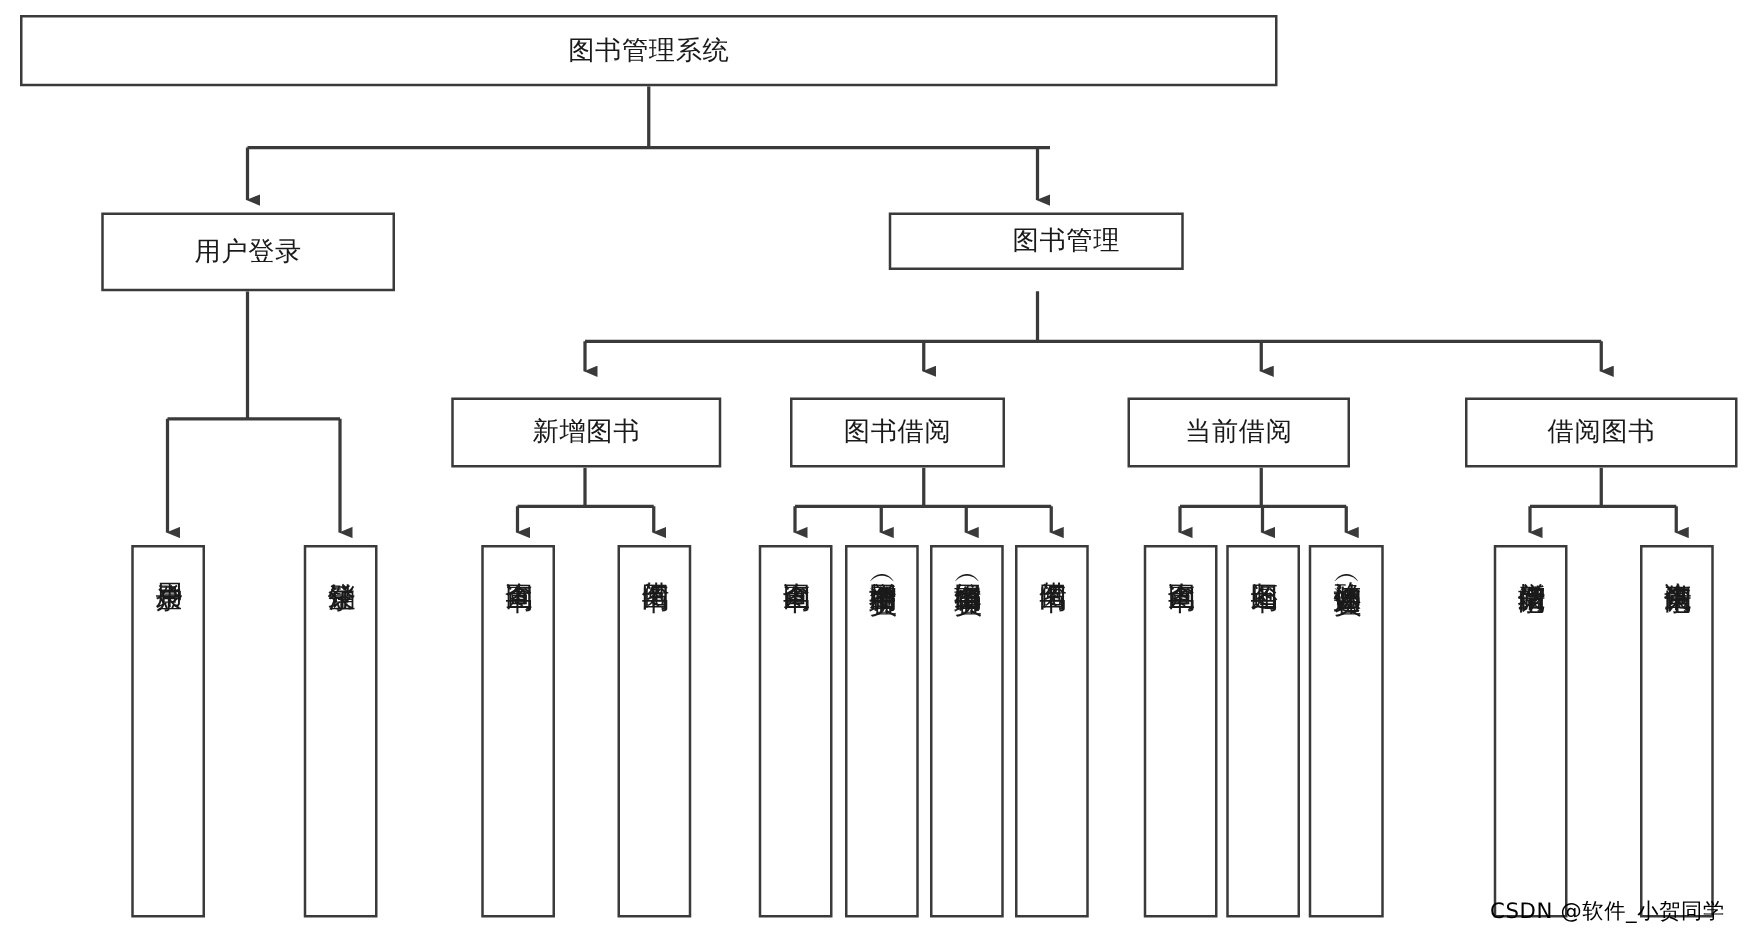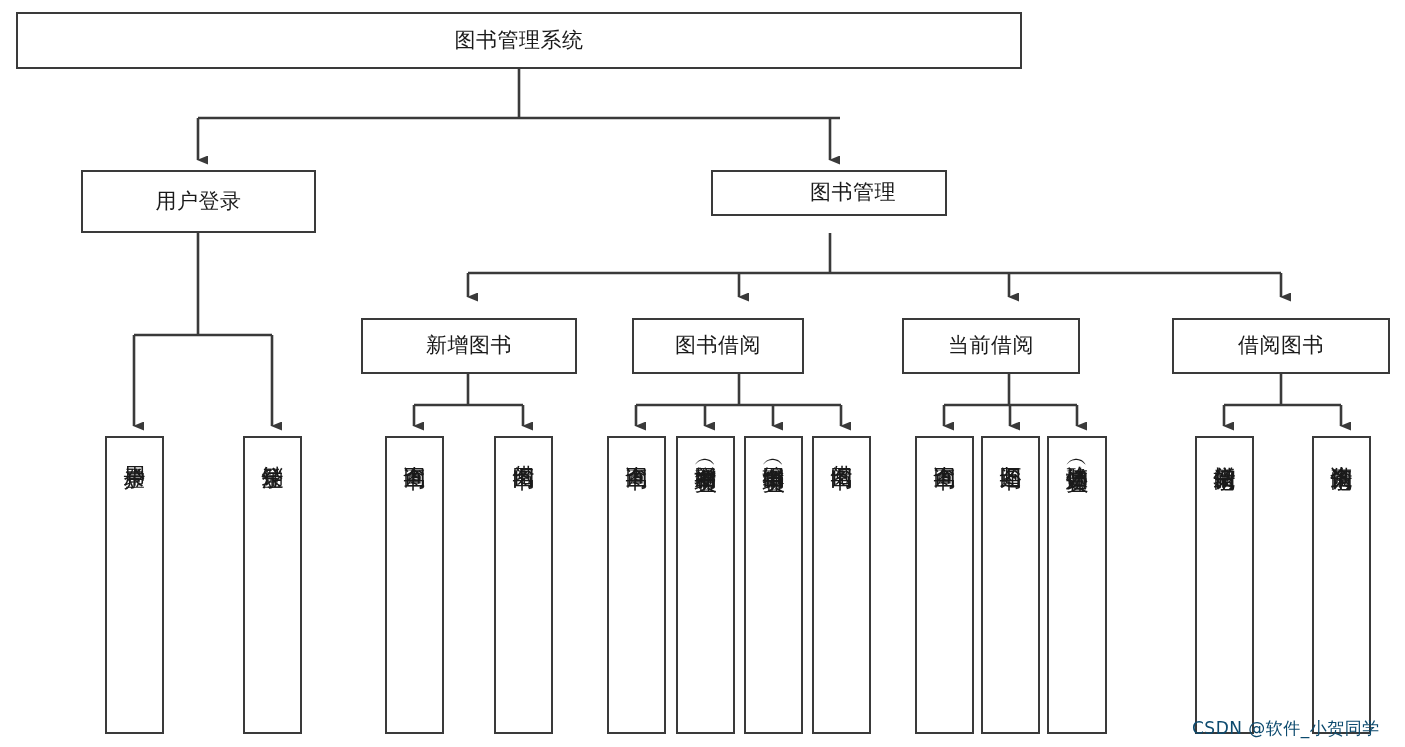--- a/index.html
+++ b/index.html
@@ -53,21 +53,21 @@
     writing-mode: vertical-rl;
     text-orientation: upright;
     font-size: 22px;
     line-height: 1.18;
     letter-spacing: 1px;
     white-space: nowrap;
   }
   .watermark {
     position: absolute;
     font-size: 17px;
-    color: #0c4a6e;
+    color: #000000;
     letter-spacing: 0.5px;
     white-space: nowrap;
     user-select: none;
   }
 </style>
 </head>
 <body>
 
 <div id="diagram-root">
 

